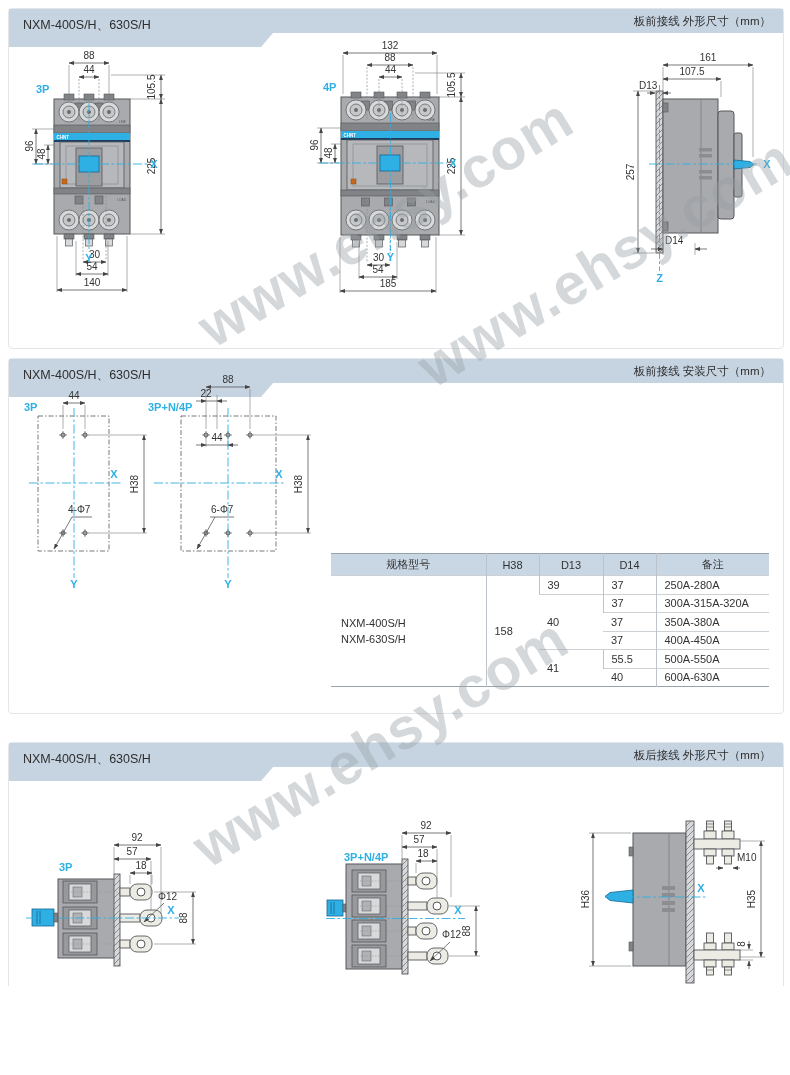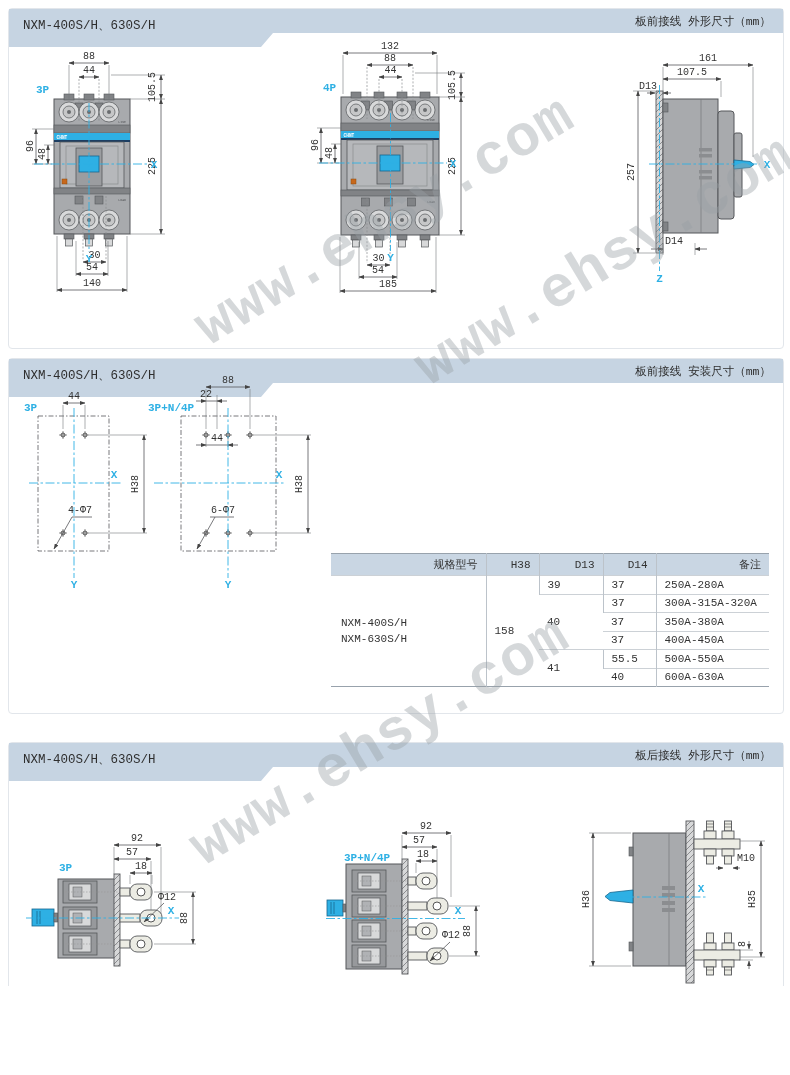--- a/index.html
+++ b/index.html
@@ -1,17 +1,17 @@
 <!DOCTYPE html>
 <html><head>
 <meta charset="utf-8">
 <style>
   html,body{margin:0;padding:0;background:#fff;}
   .page{position:relative;width:790px;height:986px;background:#fff;overflow:hidden;
-        font-family:Liberation Mono, monospace;}
+        font-family:Liberation Sans, sans-serif;}
   .panel{position:absolute;left:8px;width:774px;background:#fff;border:1px solid #e2e6eb;border-radius:4px;}
   .p1{top:8px;height:339px;}
   .p2{top:358px;height:354px;}
   .p3{top:742px;height:328px;}
   .phead{position:absolute;left:0;top:0;width:100%;height:38px;background:#c6d4e2;
          clip-path:polygon(0 0,100% 0,100% 24px,264px 24px,252px 38px,0 38px);}
   .p-title{position:absolute;left:14px;top:8px;font-size:12.5px;color:#2e2e2e;}
   .p-cap{position:absolute;right:12px;top:5px;font-size:11.5px;color:#2e2e2e;}
   svg{position:absolute;overflow:visible;}
   .dim{stroke:#55575a;stroke-width:0.8;fill:none;}
@@ -31,21 +31,21 @@
   .cyan{fill:#2eb0e4;stroke:#18678e;stroke-width:0.8;}
   .lug{fill:#ecece4;stroke:#55575a;stroke-width:0.9;}
   .cell{fill:#97999c;stroke:#55575a;stroke-width:0.8;}
   .hole{fill:#fff;stroke:#444;stroke-width:0.9;}
   .mh{stroke:#444;stroke-width:0.6;}
   .wm{position:absolute;font-weight:bold;font-size:58px;letter-spacing:1px;color:#99a0a5;
       opacity:0.40;white-space:nowrap;pointer-events:none;z-index:30;
       transform:translate(-50%,-50%) rotate(-31deg);}
   table.spec{border-collapse:collapse;width:438px;font-size:11px;color:#333;
              border-top:1px solid #98a2ac;border-bottom:1px solid #98a2ac;table-layout:fixed;}
-  table.spec th{background:#c9d6e3;font-weight:normal;text-align:right;padding:3px 8px;height:13px;}
+  table.spec th{background:#c9d6e3;font-weight:normal;text-align:center;padding:3px 8px;height:13px;}
   table.spec td{padding:1px 8px;height:15.5px;border-top:1px solid #ccd1d6;margin-left:28px;}
   table.spec th+th,table.spec td+td{border-left:1px solid #bcc3ca;}
   table.spec td.sp{vertical-align:middle;line-height:1.5;}
 </style>
 </head>
 <body>
 
 <div class="page">
 
 <svg width="0" height="0">

